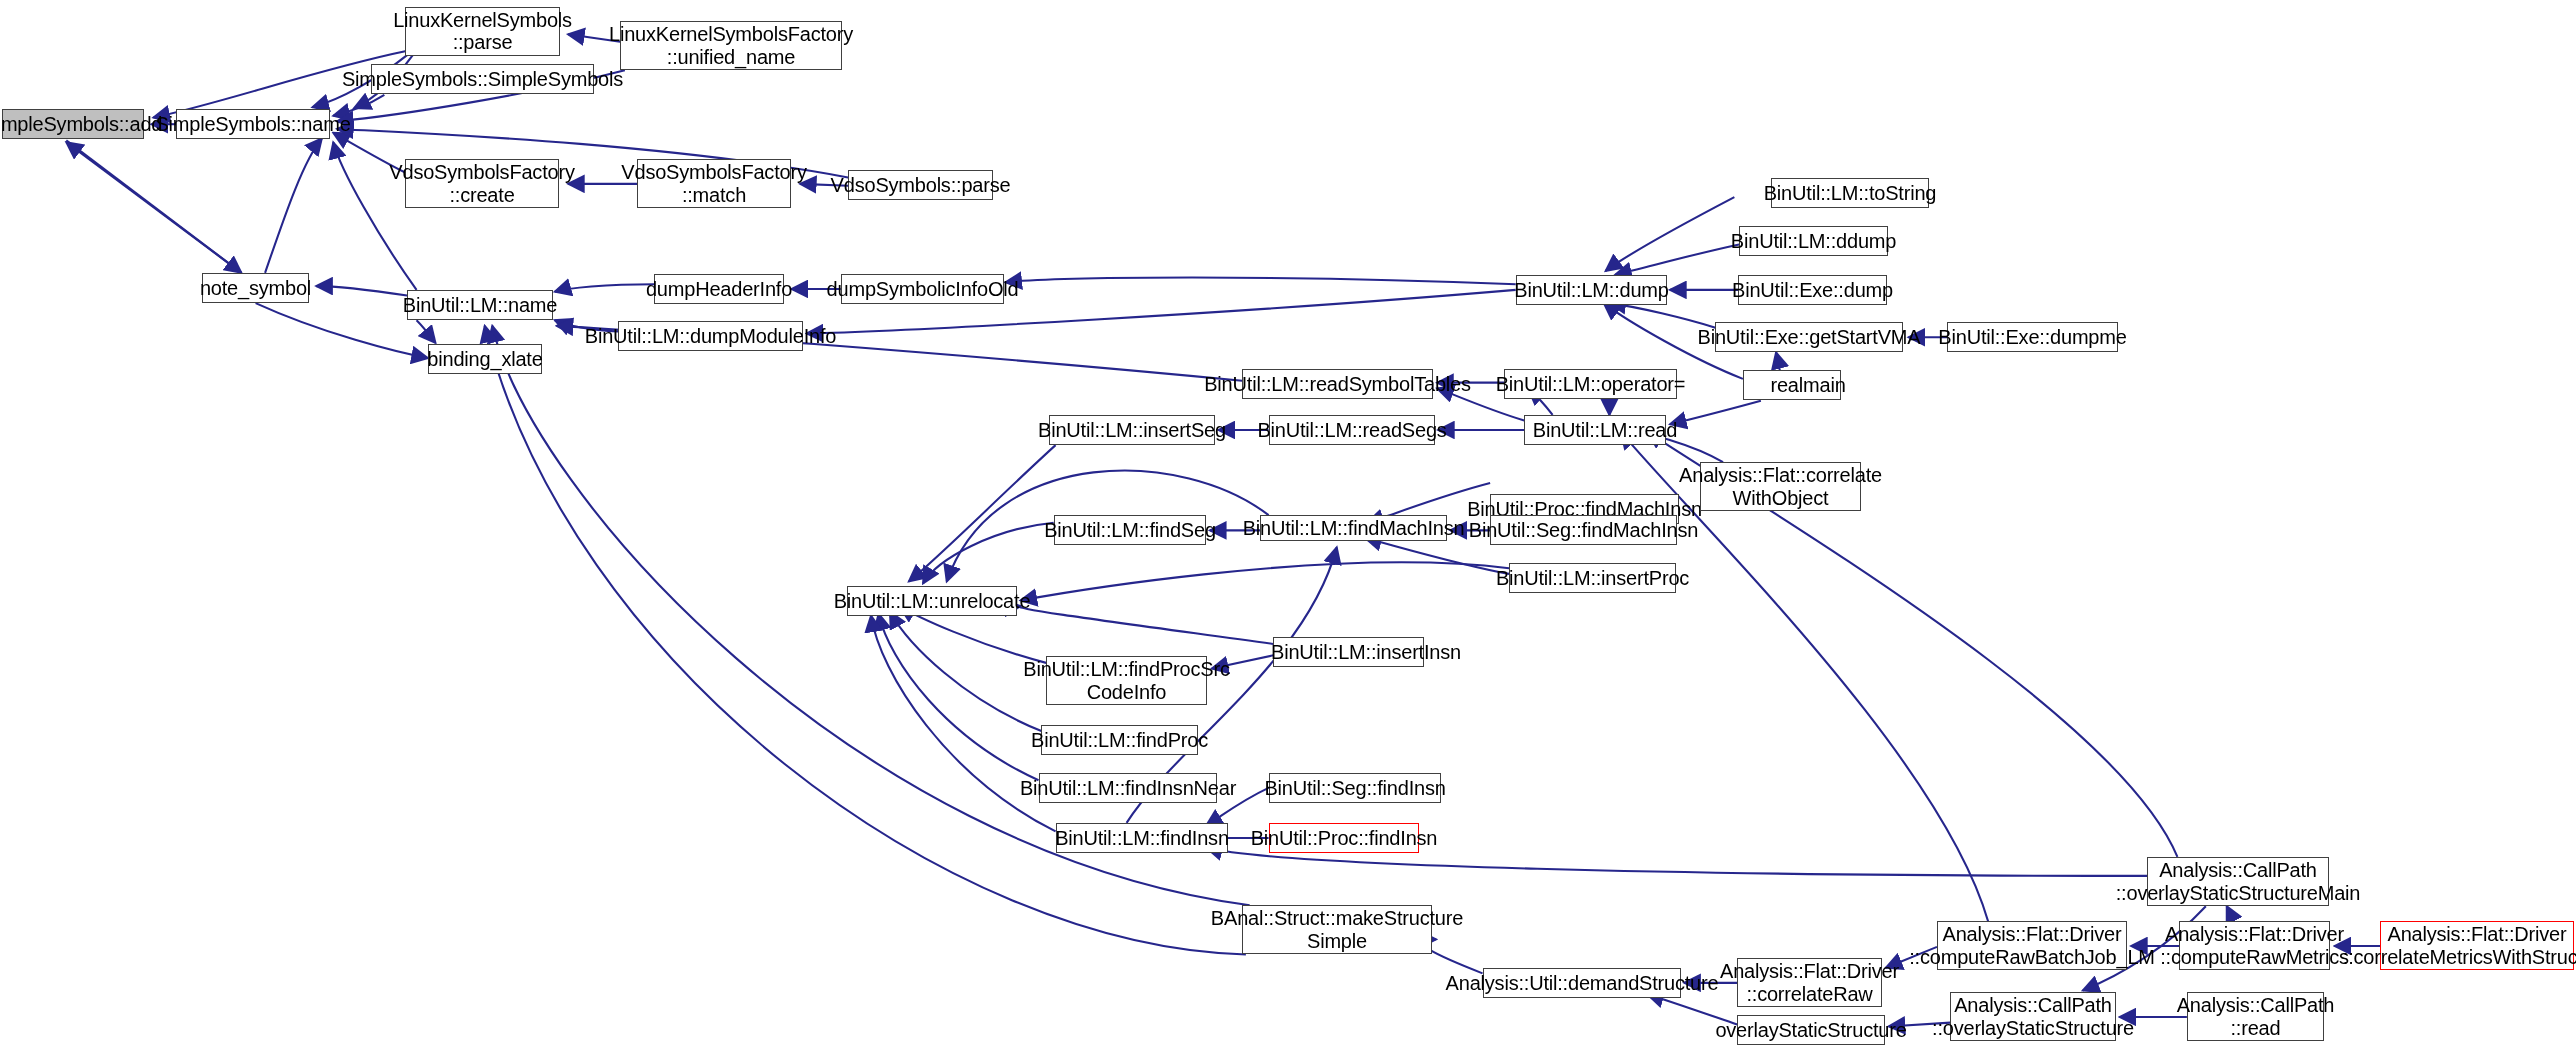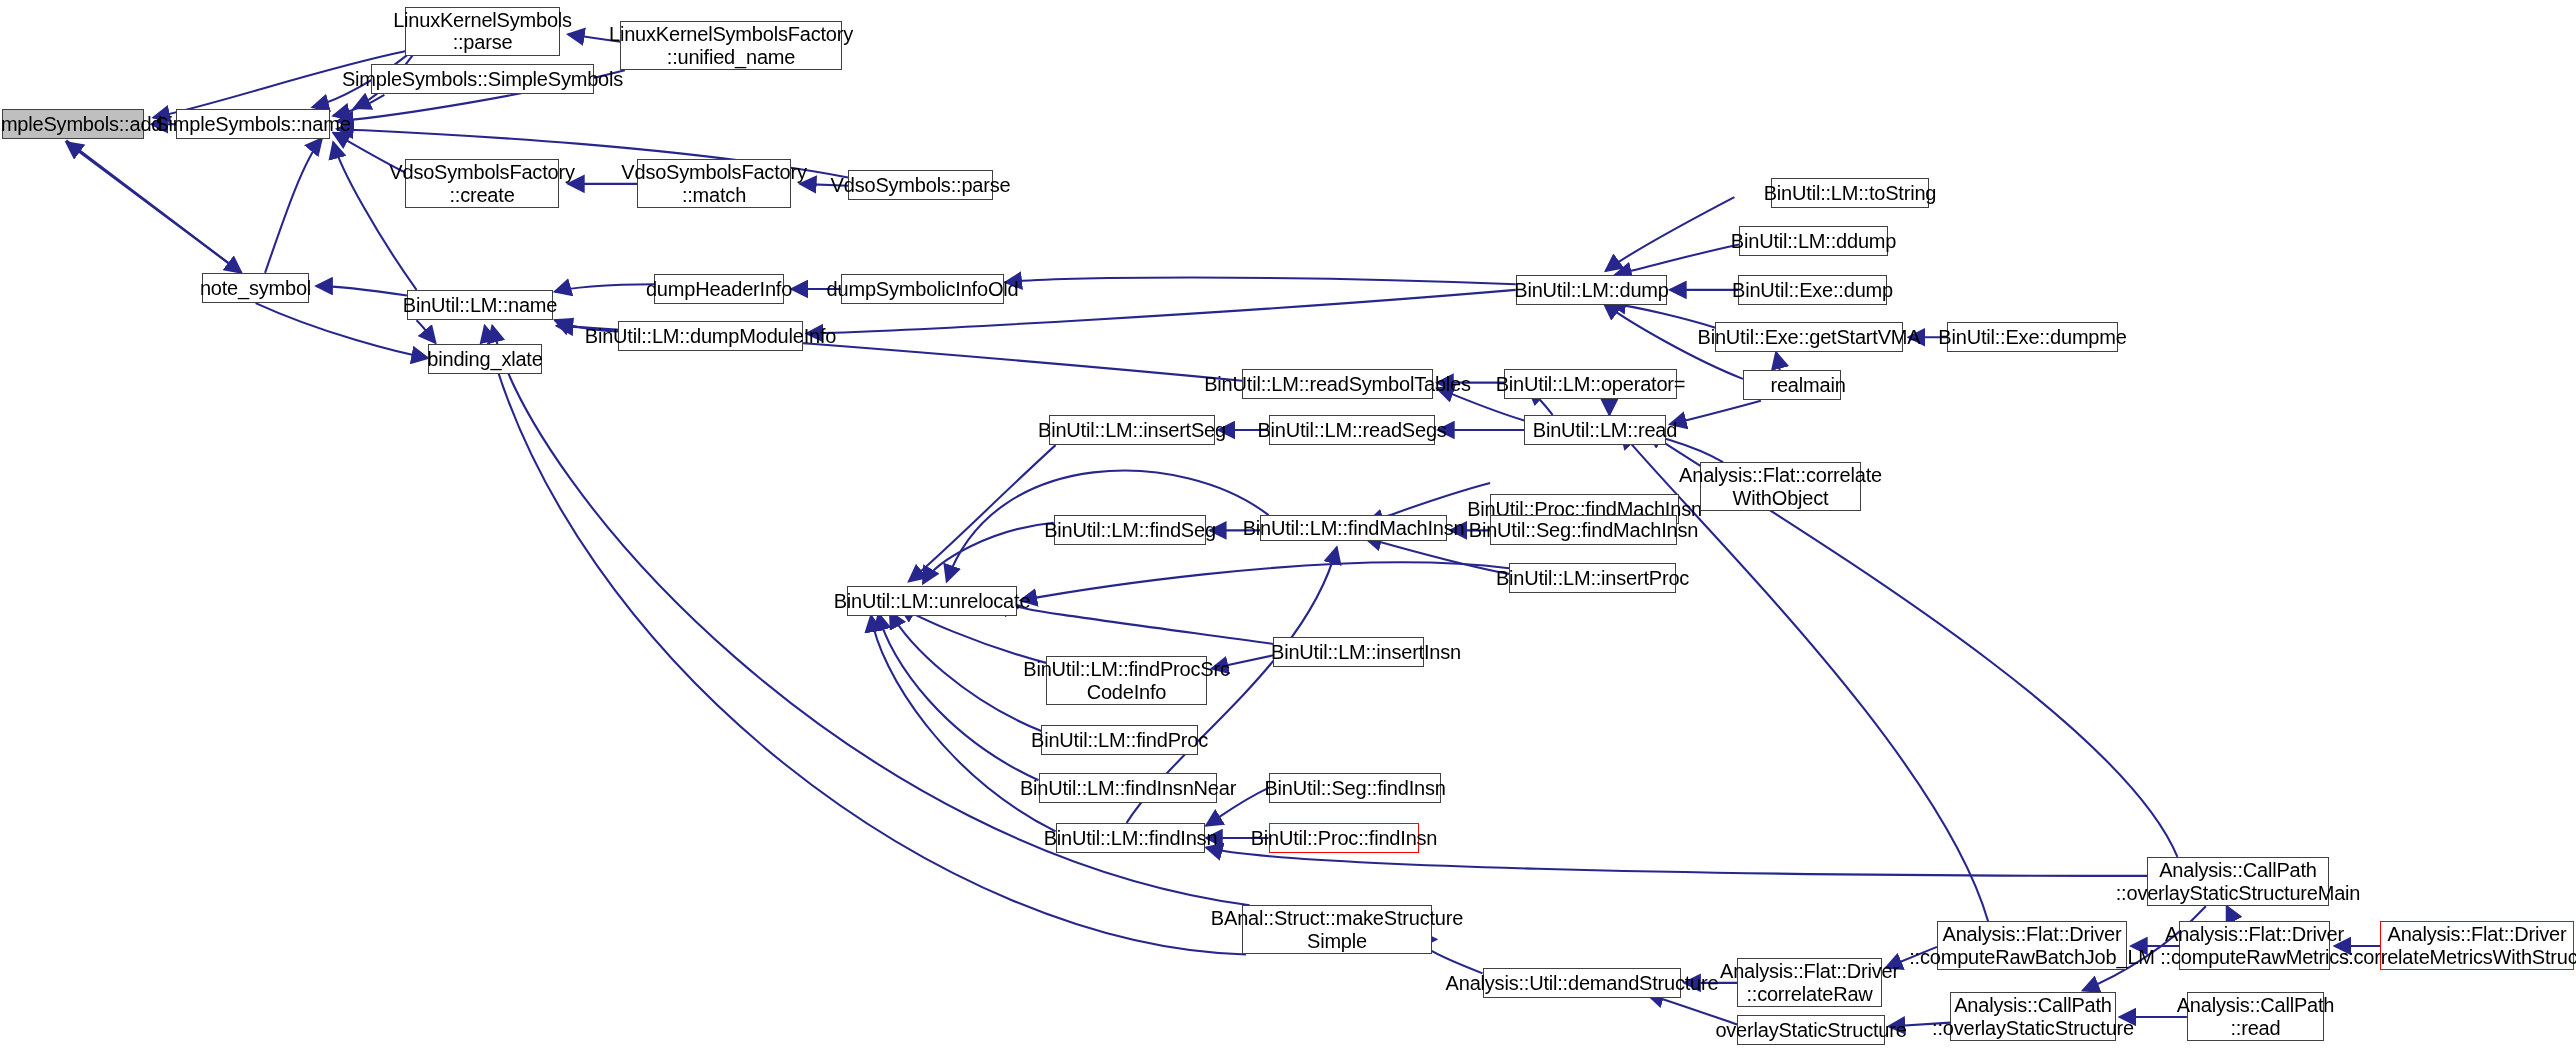--- a/index.html
+++ b/index.html
@@ -160,21 +160,21 @@
       <div class="gnode" style="left: 1260px; top: 515px; width: 187px; height: 26px;"><span>BinUtil::LM::findMachInsn</span></div>
       <div class="gnode" style="left: 1490px; top: 515px; width: 187px; height: 30px;"><span>BinUtil::Seg::findMachInsn</span></div>
       <div class="gnode" style="left: 1509px; top: 563px; width: 167px; height: 30px;"><span>BinUtil::LM::insertProc</span></div>
       <div class="gnode" style="left: 847px; top: 586px; width: 170px; height: 30px;"><span>BinUtil::LM::unrelocate</span></div>
       <div class="gnode" style="left: 1273px; top: 637px; width: 151px; height: 30px; padding-left: 35px;"><span>BinUtil::LM::insertInsn</span></div>
       <div class="gnode" style="left: 1046px; top: 656px; width: 161px; height: 49px;"><span>BinUtil::LM::findProcSrc
 CodeInfo</span></div>
       <div class="gnode" style="left: 1041px; top: 725px; width: 157px; height: 30px;"><span>BinUtil::LM::findProc</span></div>
       <div class="gnode" style="left: 1039px; top: 773px; width: 178px; height: 30px;"><span>BinUtil::LM::findInsnNear</span></div>
       <div class="gnode" style="left: 1269px; top: 773px; width: 172px; height: 30px;"><span>BinUtil::Seg::findInsn</span></div>
-      <div class="gnode" style="left: 1056px; top: 823px; width: 149px; height: 30px;"><span>BinUtil::LM::findInsn</span></div>
+      <div class="gnode" style="left: 1056px; top: 823px; width: 172px; height: 30px;"><span>BinUtil::LM::findInsn</span></div>
       <div class="gnode hot" style="left: 1269px; top: 823px; width: 150px; height: 30px;"><span>BinUtil::Proc::findInsn</span></div>
       <div class="gnode" style="left: 1242px; top: 905px; width: 190px; height: 49px;"><span>BAnal::Struct::makeStructure
 Simple</span></div>
       <div class="gnode" style="left: 1483px; top: 968px; width: 198px; height: 30px;"><span>Analysis::Util::demandStructure</span></div>
       <div class="gnode" style="left: 1737px; top: 958px; width: 145px; height: 49px;"><span>Analysis::Flat::Driver
 ::correlateRaw</span></div>
       <div class="gnode" style="left: 1737px; top: 1015px; width: 148px; height: 30px;"><span>overlayStaticStructure</span></div>
       <div class="gnode" style="left: 1937px; top: 921px; width: 190px; height: 49px;"><span>Analysis::Flat::Driver
 ::computeRawBatchJob_LM</span></div>
       <div class="gnode" style="left: 1950px; top: 992px; width: 166px; height: 49px;"><span>Analysis::CallPath

